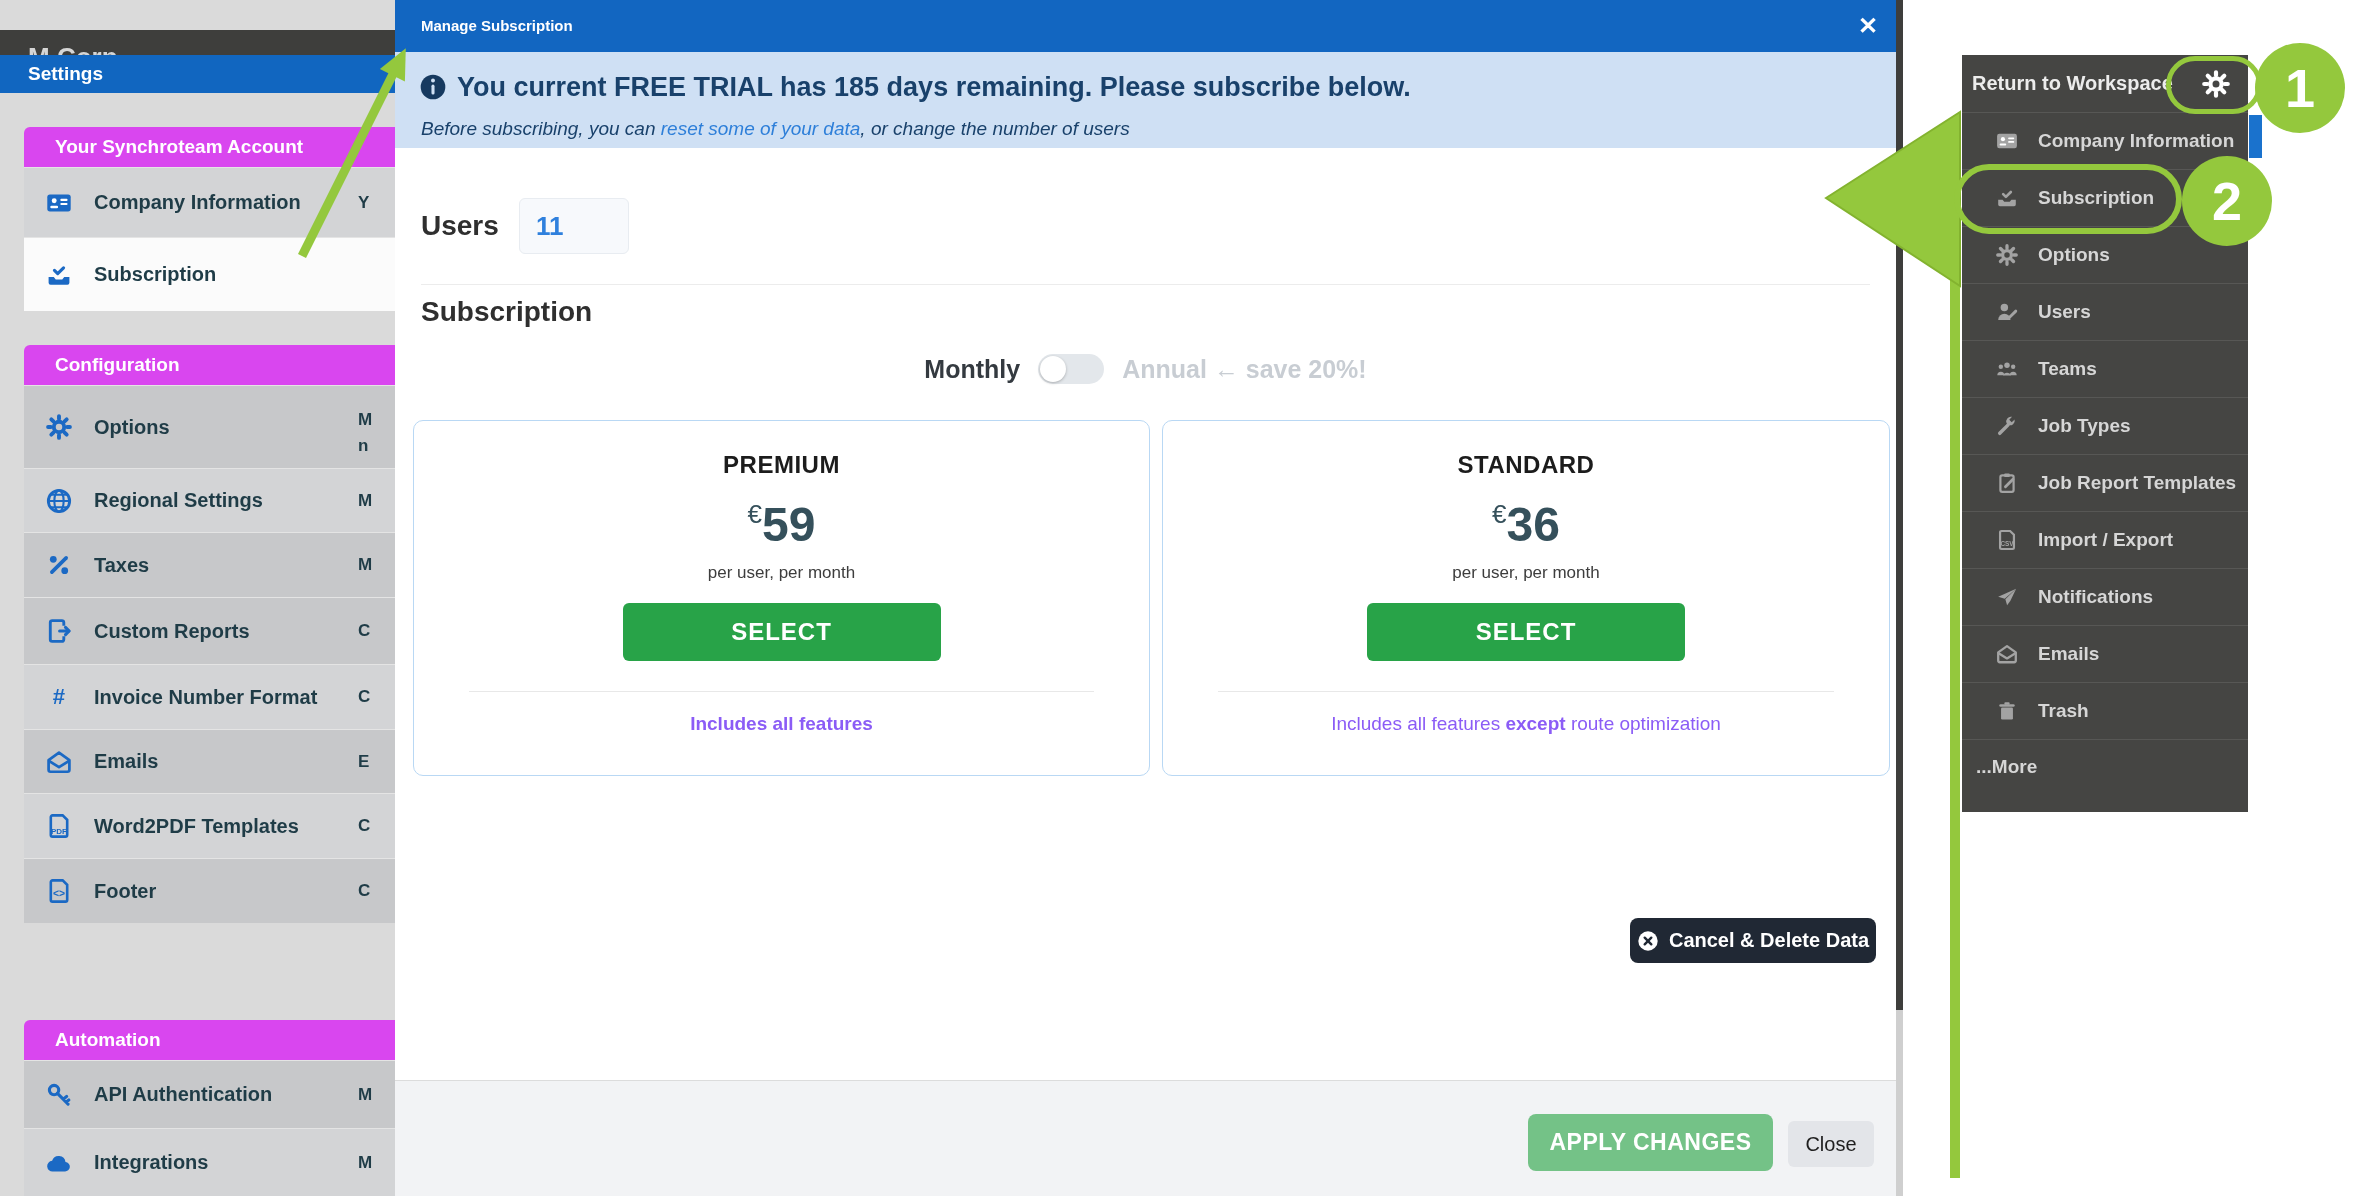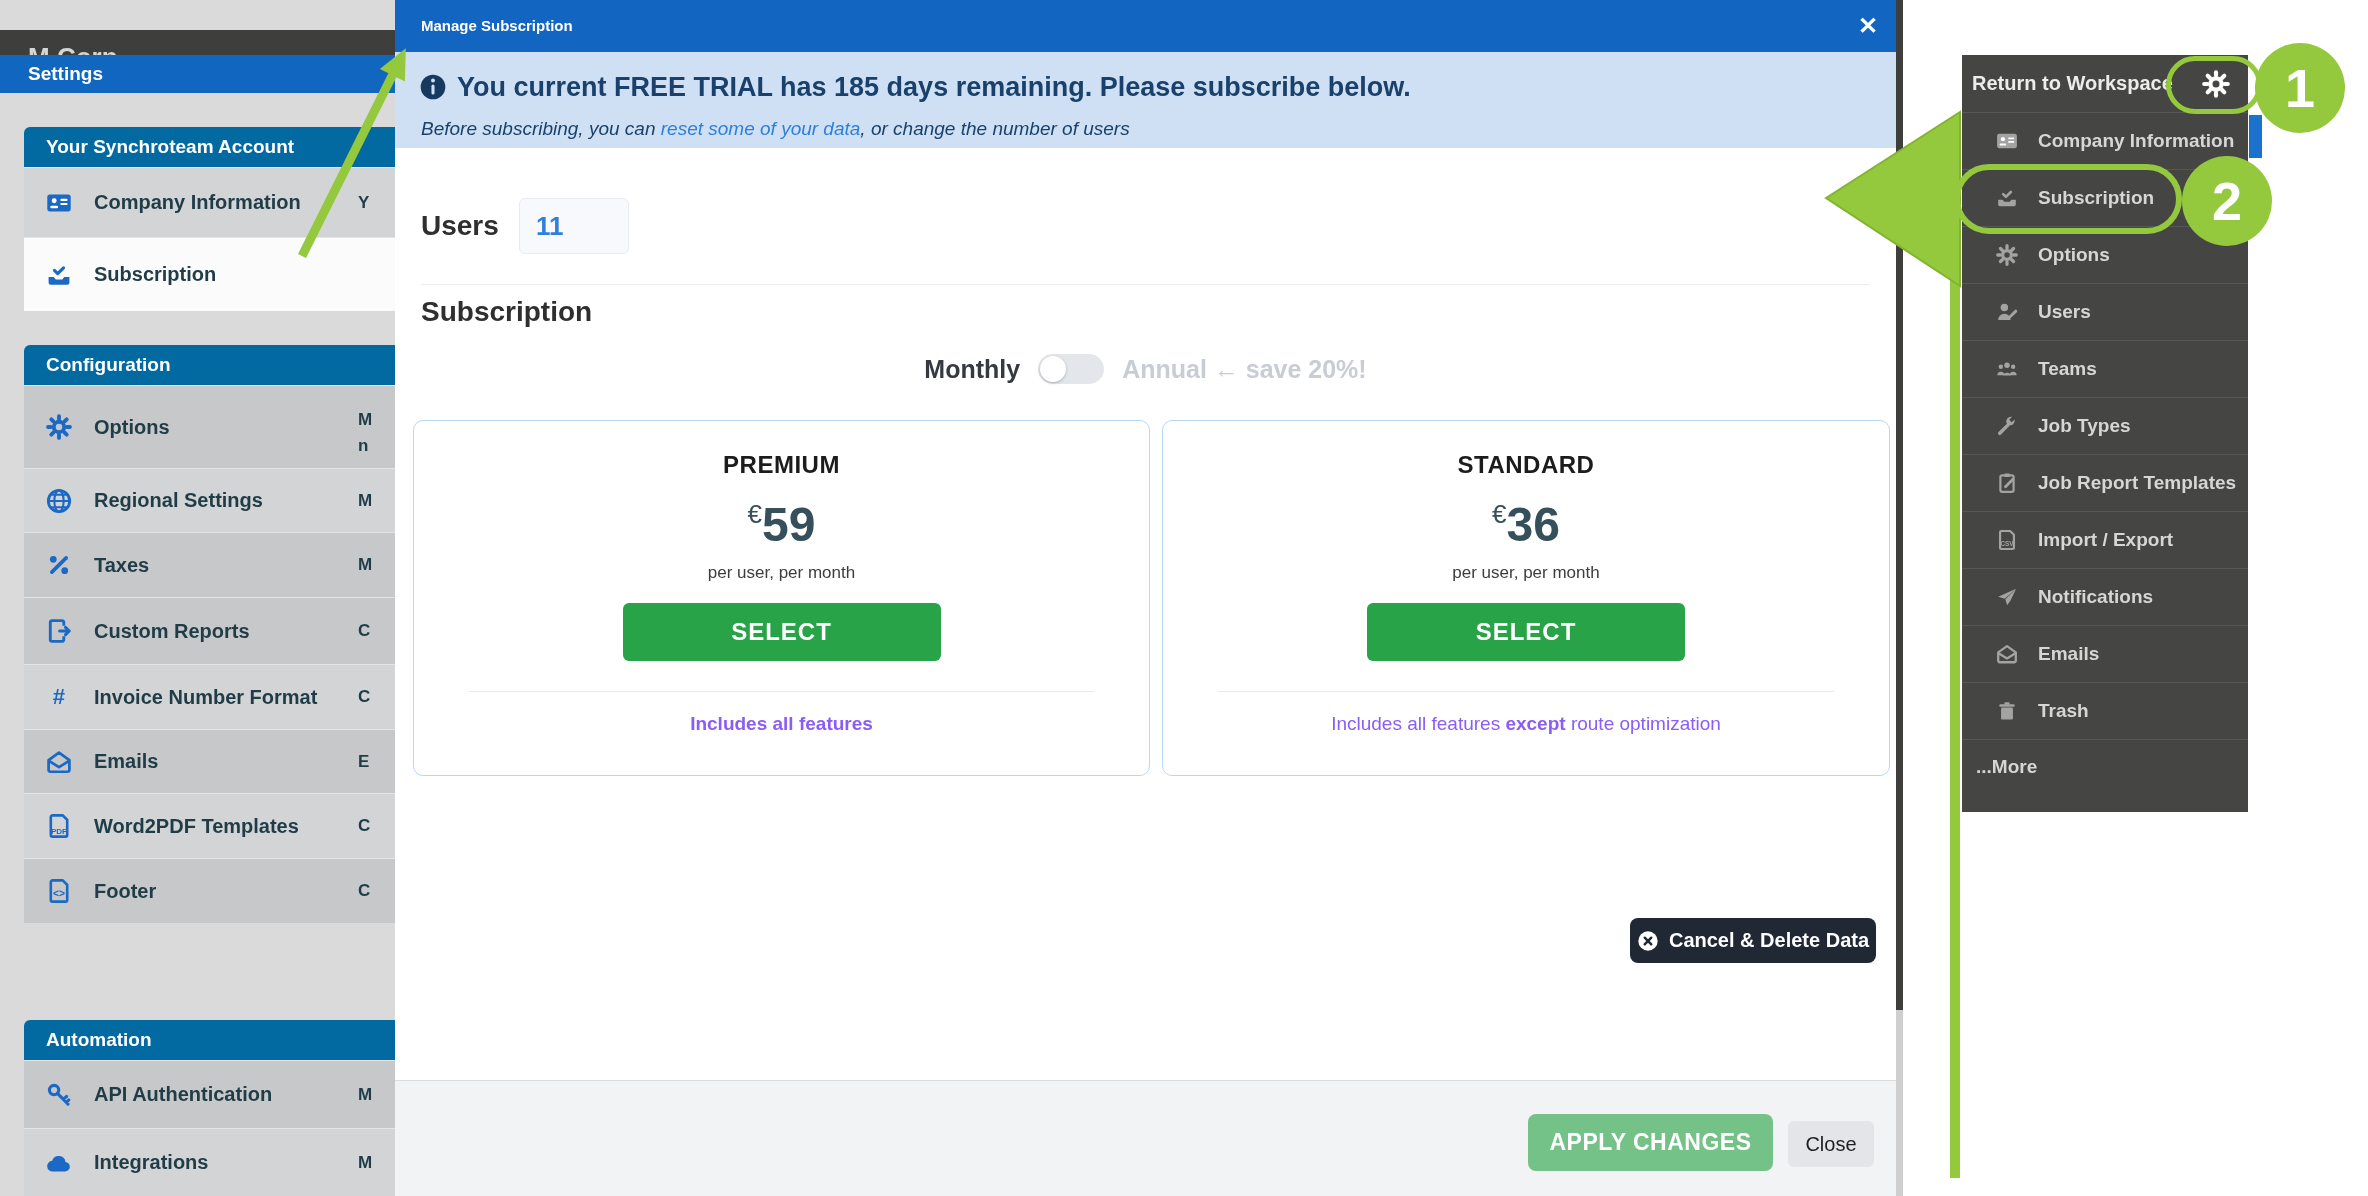--- a/index.html
+++ b/index.html
@@ -6,22 +6,22 @@
   *{box-sizing:border-box;font-family:"Liberation Sans",sans-serif;}
   .stage{position:relative;width:2368px;height:1196px;overflow:hidden;background:#fff;}
 
   
   .sidebar{position:absolute;left:0;top:0;width:395px;height:1196px;background:#dadada;}
   .sb-header{position:absolute;left:0;top:0;width:395px;height:55px;background:#3e3e3c;color:#d6d6d6;
     font-weight:700;font-size:26px;line-height:55px;padding-left:28px;margin-top:30px;}
   .sb-settings{position:absolute;left:0;top:55px;width:395px;height:38px;background:#1166c0;color:#fff;
     font-weight:700;font-size:19px;line-height:38px;padding-left:28px;}
   .sb-card{position:absolute;left:24px;width:371px;}
-  .sb-card-header{height:40px;background:#0369a1;color:#fff;font-weight:700;font-size:19px;
-    line-height:40px;padding-left:22px;border-radius:6px 0 0 0;}
+  .sb-card-header{height:40px;background:#d946ef;color:#fff;font-weight:700;font-size:19px;
+    line-height:40px;padding-left:31px;border-radius:6px 0 0 0;}
   .sb-item{position:relative;display:flex;align-items:center;gap:22px;padding-left:22px;
     border-top:1px solid #e4e4e4;color:#1f3c47;}
   .sb-item:first-of-type{border-top:none;}
   .sb-item .label{font-weight:700;font-size:20px;}
   .alt-dark{background:#c7c8ca;}
   .alt-light{background:#d3d4d6;}
   .sb-item.selected{background:#fbfbfb;}
   .sb-icon{width:26px;height:26px;color:#1b69c4;flex:0 0 26px;}
   .sb-trunc{position:absolute;left:334px;top:50%;transform:translateY(-50%);font-size:17px;font-weight:700;}
   .sb-trunc.t1{top:24px;transform:none;}

